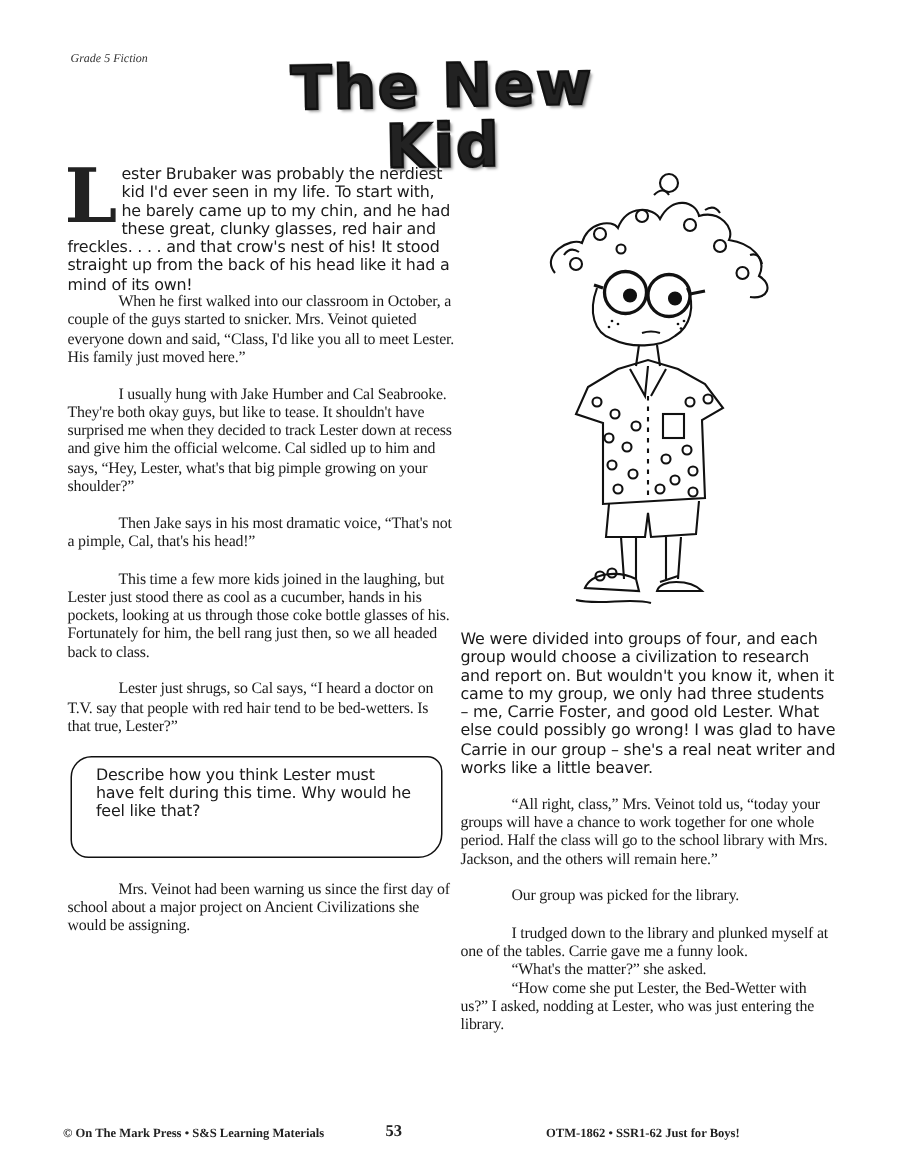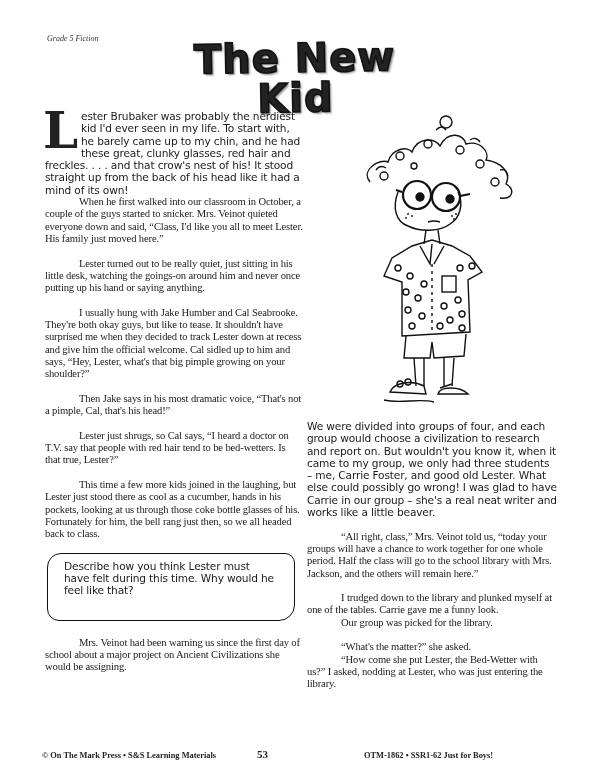--- a/index.html
+++ b/index.html
@@ -22,25 +22,24 @@
 </style>
 </head>
 <body>
 
 <div class="grade">Grade 5 Fiction</div>
 <div class="title">The New Kid</div>
 
 <div class="col left">
   <p class="tight"><span class="dropcap">L</span><span>ester Brubaker was probably the nerdiest kid I'd ever seen in my life. To start with, he barely came up to my chin, and he had these great, clunky glasses, red hair and freckles. . . . and that crow's nest of his! It stood straight up from the back of his head like it had a mind of its own!</span></p>
   <p class="ind">When he first walked into our classroom in October, a couple of the guys started to snicker.  Mrs. Veinot quieted everyone down and said, “Class, I'd like you all to meet Lester. His family just moved here.”</p>
-  <p class="ind">Lester turned out to be really quiet, just sitting in his little desk, watching the goings-on around him and never once putting up his hand or saying anything.</p>
   <p class="ind">I usually hung with Jake Humber and Cal Seabrooke.  They're both okay guys, but like to tease.  It shouldn't have surprised me when they decided to track Lester down at recess and give him the official welcome.  Cal sidled up to him and says, “Hey, Lester, what's that big pimple growing on your shoulder?”</p>
   <p class="ind">Then Jake says in his most dramatic voice, “That's not a pimple, Cal, that's his head!”</p>
+  <p class="ind">This time a few more kids joined in the laughing, but Lester just stood there as cool as a cucumber, hands in his pockets, looking at us through those coke bottle glasses of his. Fortunately for him, the bell rang just then, so we all headed back to class.</p>
   <p class="ind">Lester just shrugs, so Cal says,  “I heard a doctor on T.V. say that people with red hair tend to be bed-wetters.  Is that true, Lester?”</p>
-  <p class="ind">This time a few more kids joined in the laughing, but Lester just stood there as cool as a cucumber, hands in his pockets, looking at us through those coke bottle glasses of his. Fortunately for him, the bell rang just then, so we all headed back to class.</p>
   <div class="qbox">
     <span>Describe how you think Lester must have felt during this time.  Why would he feel like that?</span>
   </div>
   <p class="ind">Mrs. Veinot had been warning us since the first day of school about a major project on Ancient Civilizations she would be assigning.</p>
 </div>
 
 <svg class="illus" viewBox="0 0 200 310" fill="none" stroke="#111" stroke-width="1.4">
 
   <g>
     <path d="M30 82 C20 70 40 58 48 62 C52 48 68 46 72 52 C78 36 96 38 100 46 C108 30 124 34 126 44 C140 40 150 52 146 60 C160 62 172 72 166 84 C176 90 172 100 160 98"></path>
@@ -110,21 +109,21 @@
     <circle cx="60" cy="284" r="3"></circle>
       <circle cx="68" cy="282" r="3"></circle>
     <path d="M98 294 C100 286 120 286 128 294 Z M100 288 l12 -4"></path>
     <path d="M44 300 C60 304 80 298 94 302"></path>
   </g>
 </svg>
 
 <div class="col right">
   <p>We were divided into groups of four, and each group would choose a civilization to research and report on.  But wouldn't you know it, when it came to my group, we only had three students – me, Carrie Foster, and good old Lester.  What else could possibly go wrong!  I was glad to have Carrie in our group – she's a real neat writer and works like a little beaver.</p>
   <p class="ind">“All right, class,” Mrs. Veinot told us, “today your groups will have a chance to work together for one whole period.  Half the class will go to the school library with Mrs. Jackson, and the others will remain here.”</p>
+  <p class="ind">Our group was picked for the library.</p>
   <p class="ind tight">I trudged down to the library and plunked myself at one of the tables.  Carrie gave me a funny look.</p>
-  <p class="ind">Our group was picked for the library.</p>
   <p class="ind tight">“What's the matter?” she asked.</p>
   <p class="ind tight">“How come she put Lester, the Bed-Wetter with us?” I asked, nodding at Lester, who was just entering the library.</p>
 </div>
 
 <div class="footer f-left">© On The Mark Press • S&amp;S Learning Materials</div>
 <div class="footer f-page">53</div>
 <div class="footer f-right">OTM-1862 • SSR1-62 Just for Boys!</div>
 
 </body></html>

